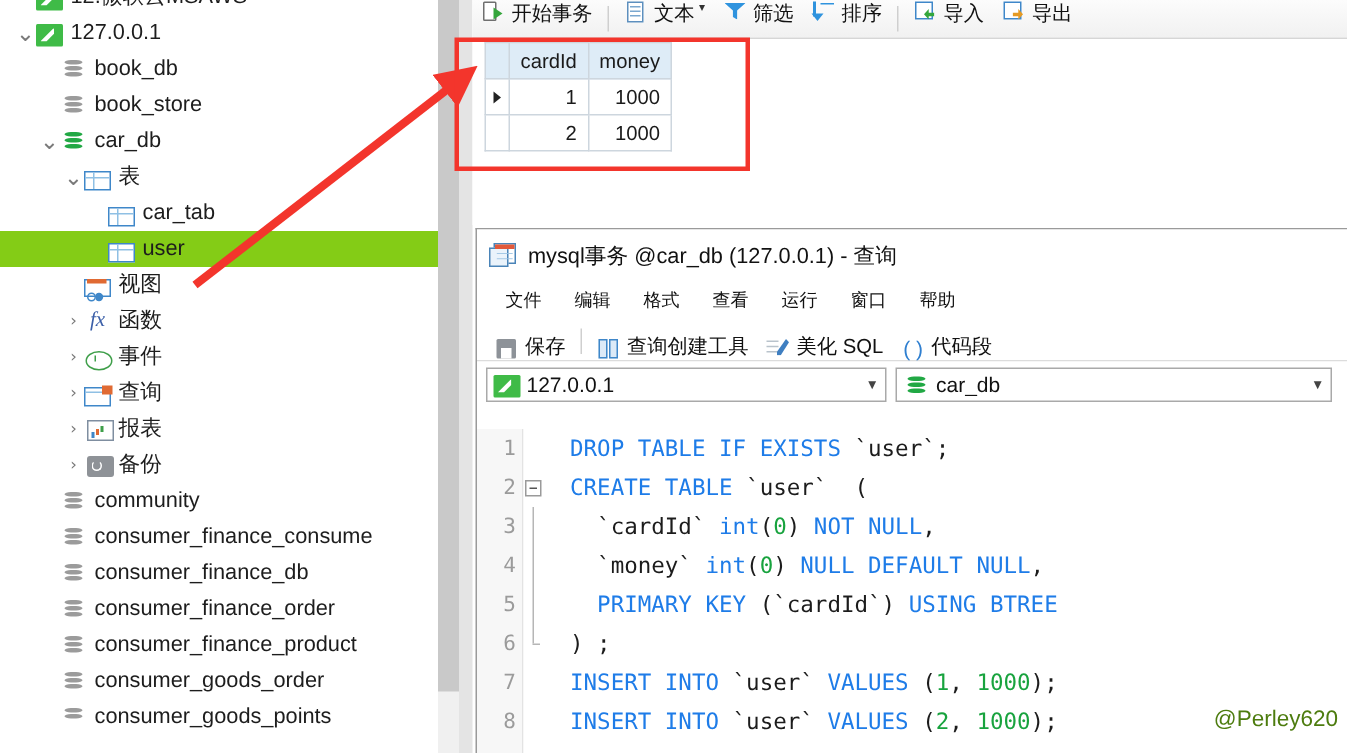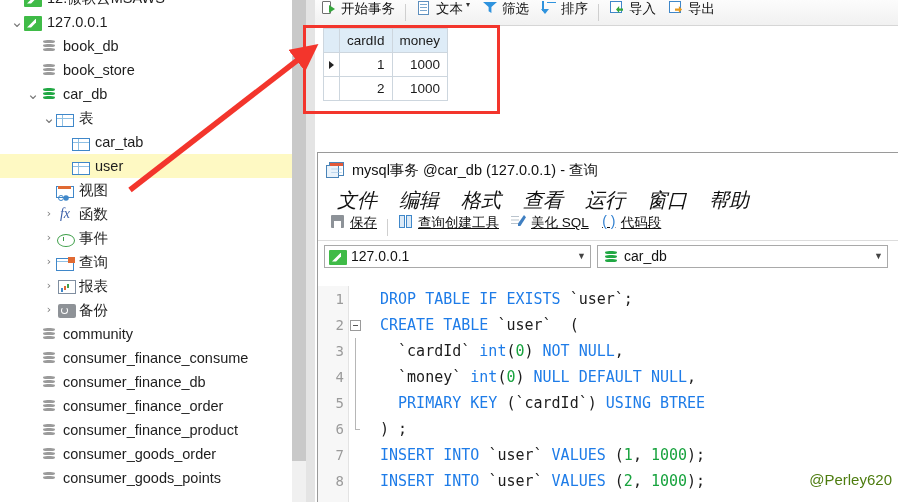--- a/index.html
+++ b/index.html
@@ -14,21 +14,21 @@
   
   #sidebar{
     position:absolute;left:0;top:0;width:306px;height:502px;
     background:#ffffff;overflow:hidden;
   }
   .tree-row{
     position:relative;height:24px;line-height:24px;
     white-space:nowrap;display:flex;align-items:center;
     font-size:14.5px;color:#1d1d1d;
   }
-  .tree-row.sel{background:#fef9c3;}
+  .tree-row.sel{background:#84cc16;}
   .tw{display:inline-block;width:14px;text-align:center;flex:0 0 14px;
       color:#7a7a7a;font-size:11px;font-family:"DejaVu Sans",sans-serif;}
   .tw.none{color:transparent;}
   .ico{flex:0 0 18px;width:18px;height:16px;margin-right:5px;position:relative;display:inline-block;}
   .lbl{display:inline-block;}
 
   
   .ic-db, .ic-db-green{position:relative;}
   .ic-db i, .ic-db-green i{
      position:absolute;left:3px;width:12px;height:3px;border-radius:50%/70%;
@@ -150,26 +150,26 @@
   #qw-title{height:34px;display:flex;align-items:center;padding-left:8px;
      background:#ffffff;font-size:14.5px;color:#111;}
   .ic-qwin{width:19px;height:17px;position:relative;margin-right:7px;flex:0 0 19px;}
   .ic-qwin::before{content:"";position:absolute;left:3px;top:0;width:15px;height:14px;
      border:1.3px solid #4a84b8;background:#fff;box-sizing:border-box;}
   .ic-qwin::after{content:"";position:absolute;left:4px;top:1px;width:13px;height:3px;background:#e2593a;
      box-shadow:0 4.5px 0 -1.2px #9dc4e4,0 8px 0 -1.2px #9dc4e4;}
   .ic-qwin i{position:absolute;left:0;top:3px;width:13px;height:13px;border:1.3px solid #4a84b8;
      background:#eaf3fb;box-sizing:border-box;}
 
-  #qw-menu{height:27px;display:flex;align-items:flex-end;padding-left:8px;font-size:20px;color:#111;font-style:italic;}
+  #qw-menu{height:27px;display:flex;align-items:flex-end;padding-left:8px;font-size:12px;color:#111;}
   #qw-menu .mi{padding:0 11px;line-height:27px;cursor:default;}
 
   #qw-tools{height:26px;display:flex;align-items:center;padding-left:6px;font-size:13.5px;color:#111;
      border-bottom:1px solid #dcdcdc;}
-  .qb{display:flex;align-items:flex-start;padding:0 6px;height:26px;white-space:nowrap;cursor:default;text-decoration:underline;}
+  .qb{display:flex;align-items:flex-end;padding:0 6px;height:26px;white-space:nowrap;cursor:default;}
   .qi{flex:0 0 16px;width:16px;height:15px;position:relative;margin-right:4px;}
   .qi-save::before{content:"";position:absolute;left:1px;top:1px;width:13px;height:13px;background:#8d9298;border-radius:1px;}
   .qi-save::after{content:"";position:absolute;left:4px;top:7px;width:7px;height:7px;background:#fff;}
   .qi-build::before{content:"";position:absolute;left:1px;top:1px;width:6px;height:13px;
      border:1.3px solid #3f87c9;background:#dceaf7;box-sizing:border-box;}
   .qi-build::after{content:"";position:absolute;left:8px;top:1px;width:6px;height:13px;
      border:1.3px solid #3f87c9;background:#dceaf7;box-sizing:border-box;}
   .qi-beaut::before{content:"";position:absolute;left:0;top:2px;width:8px;height:1.3px;background:#b9c3cc;
      box-shadow:0 3.5px 0 0 #b9c3cc,0 7px 0 0 #b9c3cc;}
   .qi-beaut::after{content:"";position:absolute;left:7px;top:1px;width:8px;height:11px;background:#3f7fc1;

